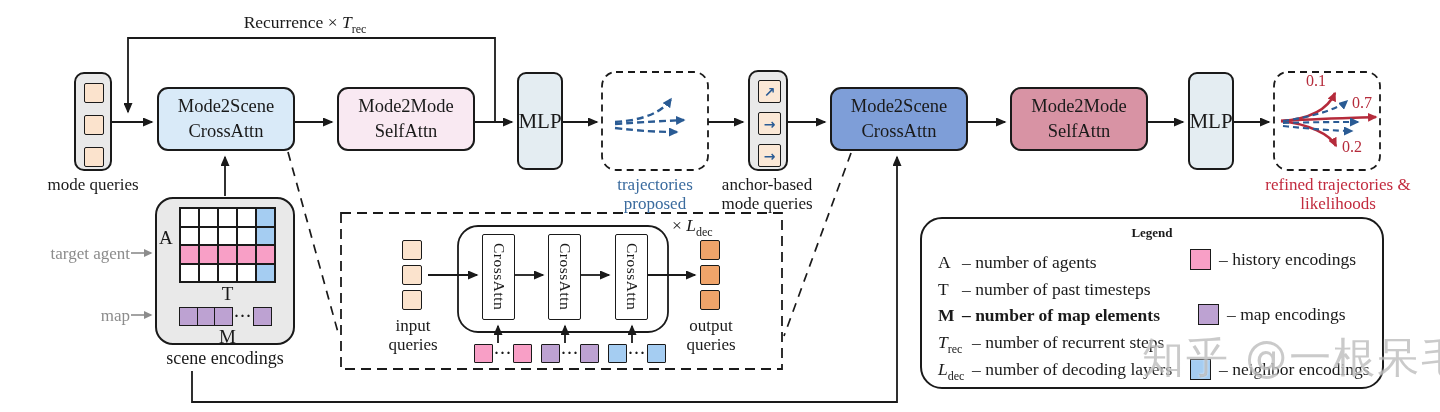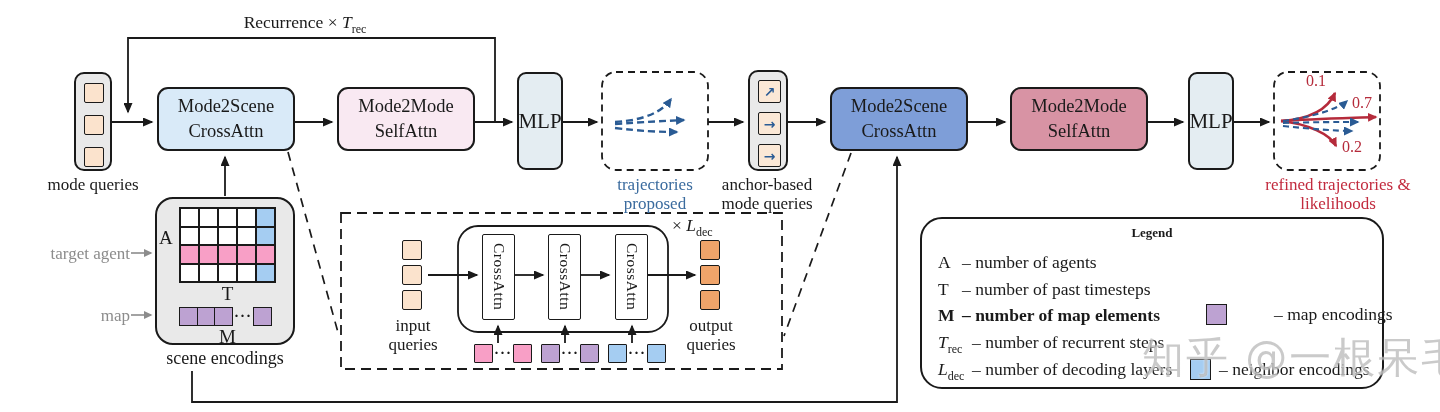--- a/index.html
+++ b/index.html
@@ -322,21 +322,25 @@
     <div class="lg-row" style="top:86px;font-weight:bold;">
       <span class="lg-sym">M</span><span>– number of map elements</span>
     </div>
     <div class="lg-row" style="top:113px;">
       <span class="lg-sym" style="min-width:34px;"><i>T</i><sub>rec</sub></span><span>– number of recurrent steps</span>
     </div>
     <div class="lg-row" style="top:140px;">
       <span class="lg-sym" style="min-width:34px;"><i>L</i><sub>dec</sub></span><span>– number of decoding layers</span>
     </div>
 
-    <div class="lg-swatch" style="left:284px; top:85px;gap:39px;">
+    <div class="lg-swatch" style="left:268px; top:30px;">
+      <div class="swsq" style="background:var(--enc-pink);"></div>
+      <span>– history encodings</span>
+    </div>
+    <div class="lg-swatch" style="left:276px; top:85px;">
       <div class="swsq" style="background:var(--enc-purple);"></div>
       <span>– map encodings</span>
     </div>
     <div class="lg-swatch" style="left:268px; top:140px;">
       <div class="swsq" style="background:var(--enc-blue);"></div>
       <span>– neighbor encodings</span>
     </div>
   </div>
 
   <div id="watermark">知乎 @一根呆毛</div>

